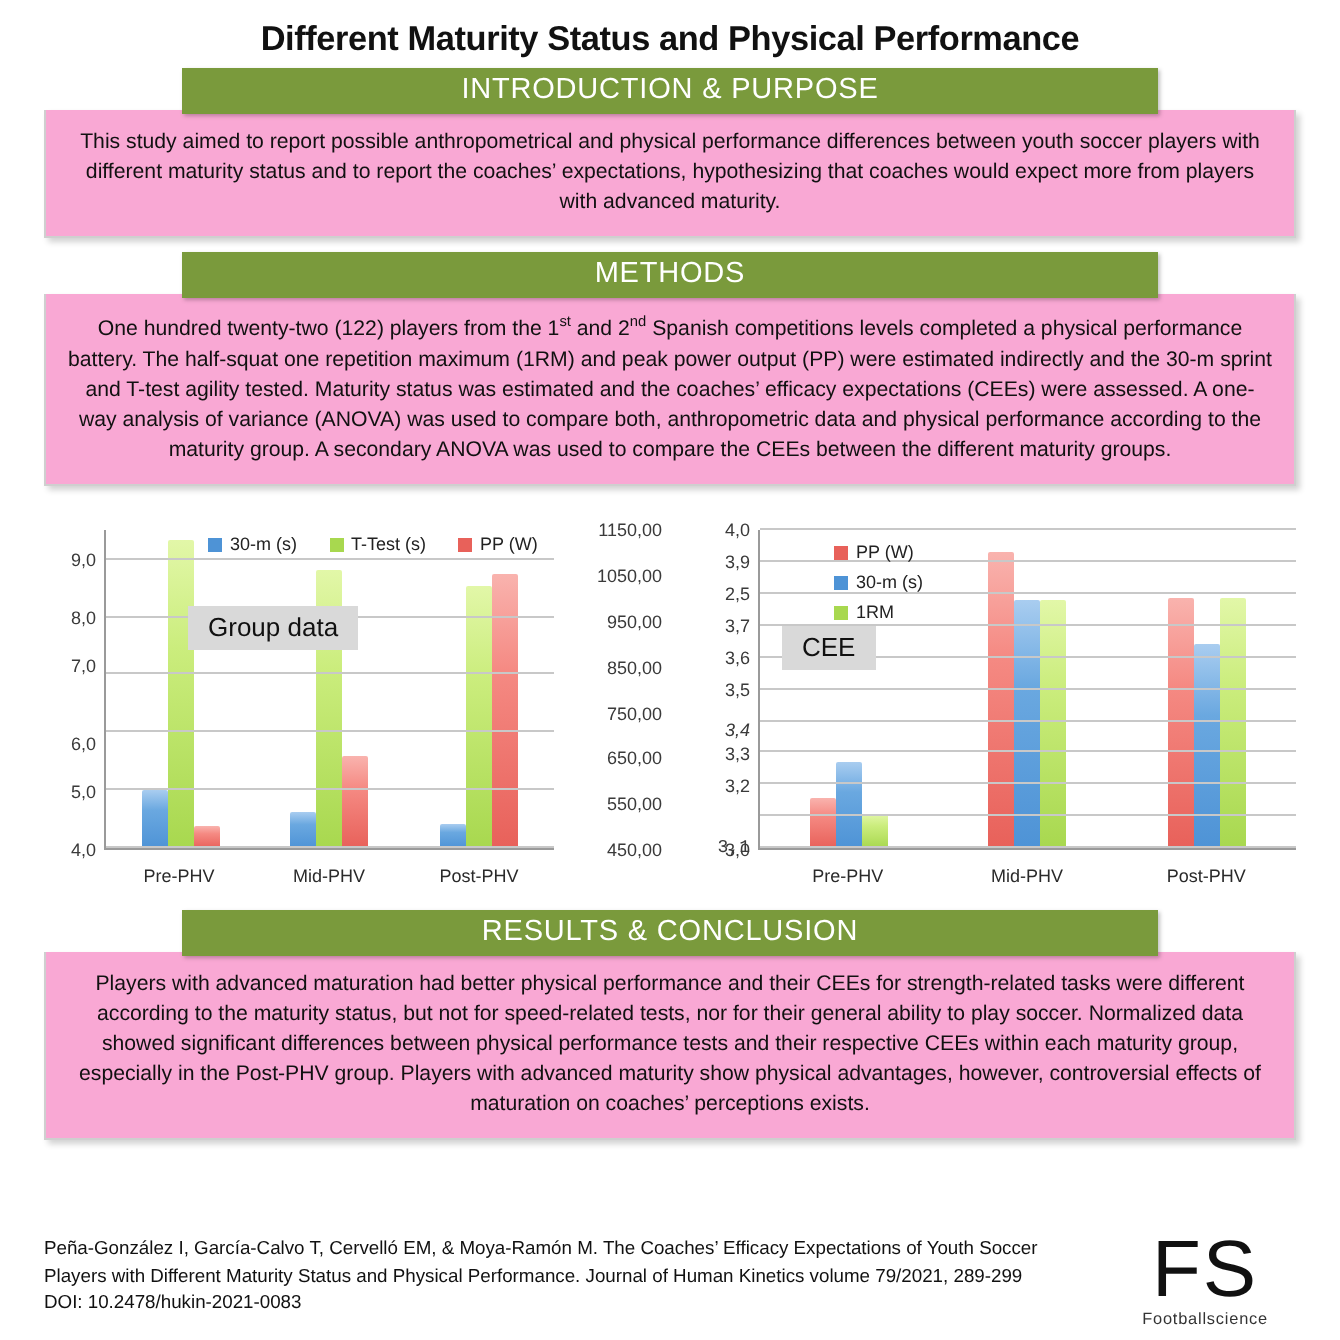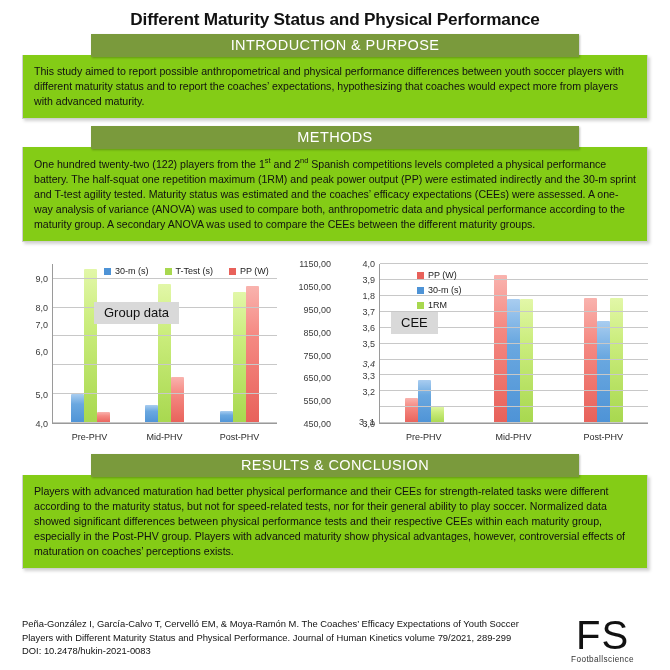--- a/index.html
+++ b/index.html
@@ -33,28 +33,28 @@
     font-size: 14.5px;
     letter-spacing: 0.4px;
     padding: 3px 0 4px 0;
     margin: 0 auto;
     width: 78%;
     position: relative;
     z-index: 3;
     box-shadow: 1px 1px 2px rgba(0,0,0,0.25);
   }
   .sec-body {
-    background: #84cc16;
+    background: #f9a8d4;
     border: 1px solid #cfcfcf;
     border-top: none;
     margin-top: -2px;
     padding: 9px 11px 9px 11px;
     font-size: 10.6px;
     line-height: 1.42;
-    text-align: left;
+    text-align: center;
     color: #111;
     box-shadow: 2px 2px 3px rgba(0,0,0,0.18);
     position: relative;
     z-index: 1;
   }
   .sec-body p { margin: 0; }
   sup { font-size: 7.4px; vertical-align: super; }
 
   .gap { height: 7px; }
 
@@ -233,22 +233,22 @@
         <div class="gridline" style="bottom: 90.9091%;"></div>
             <div class="gridline" style="bottom: 72.7273%;"></div>
             <div class="gridline" style="bottom: 54.5455%;"></div>
             <div class="gridline" style="bottom: 36.3636%;"></div>
             <div class="gridline" style="bottom: 18.1818%;"></div>
             <div class="gridline" style="bottom: 0%;"></div>
           </div>
         <div id="yaxis-0">
             <div class="ytick left" style="top: 28.5455px;">9,0</div>
             <div class="ytick left" style="top: 57.6364px;">8,0</div>
-            <div class="ytick left" style="top: 75px;">7,0</div>
-            <div class="ytick left" style="top: 102px;">6,0</div>
+            <div class="ytick left" style="top: 82px;">7,0</div>
+            <div class="ytick left" style="top: 121px;">6,0</div>
             <div class="ytick left" style="top: 144.909px;">5,0</div>
             <div class="ytick left" style="top: 174px;">4,0</div>
           </div>
         <div id="yaxis2-0">
             <div class="ytick right" style="top: 14px;">1150,00</div>
             <div class="ytick right" style="top: 36.8571px;">1050,00</div>
             <div class="ytick right" style="top: 59.7143px;">950,00</div>
             <div class="ytick right" style="top: 82.5714px;">850,00</div>
             <div class="ytick right" style="top: 105.429px;">750,00</div>
             <div class="ytick right" style="top: 128.286px;">650,00</div>
@@ -306,21 +306,21 @@
             <div class="gridline" style="bottom: 50%;"></div>
             <div class="gridline" style="bottom: 40%;"></div>
             <div class="gridline" style="bottom: 30%;"></div>
             <div class="gridline" style="bottom: 20%;"></div>
             <div class="gridline" style="bottom: 10%;"></div>
             <div class="gridline" style="bottom: 0%;"></div>
           </div>
         <div id="yaxis-1">
             <div class="ytick left-sm" style="top: 14px;">4,0</div>
             <div class="ytick left-sm" style="top: 30px;">3,9</div>
-            <div class="ytick left-sm" style="top: 46px;">1,8</div>
+            <div class="ytick left-sm" style="top: 46px;">2,5</div>
             <div class="ytick left-sm" style="top: 62px;">3,7</div>
             <div class="ytick left-sm" style="top: 78px;">3,6</div>
             <div class="ytick left-sm" style="top: 94px;">3,5</div>
             <div class="ytick left-sm" style="top: 114px; font-style: italic;">3,4</div>
             <div class="ytick left-sm" style="top: 126px;">3,3</div>
             <div class="ytick left-sm" style="top: 142px;">3,2</div>
             <div class="ytick left-sm" style="top: 173px; font-family: Liberation Mono, monospace;">3,1</div>
             <div class="ytick left-sm" style="top: 174px;">3,0</div>
           </div>
         <div class="xlabels single" id="xlabels-1">

